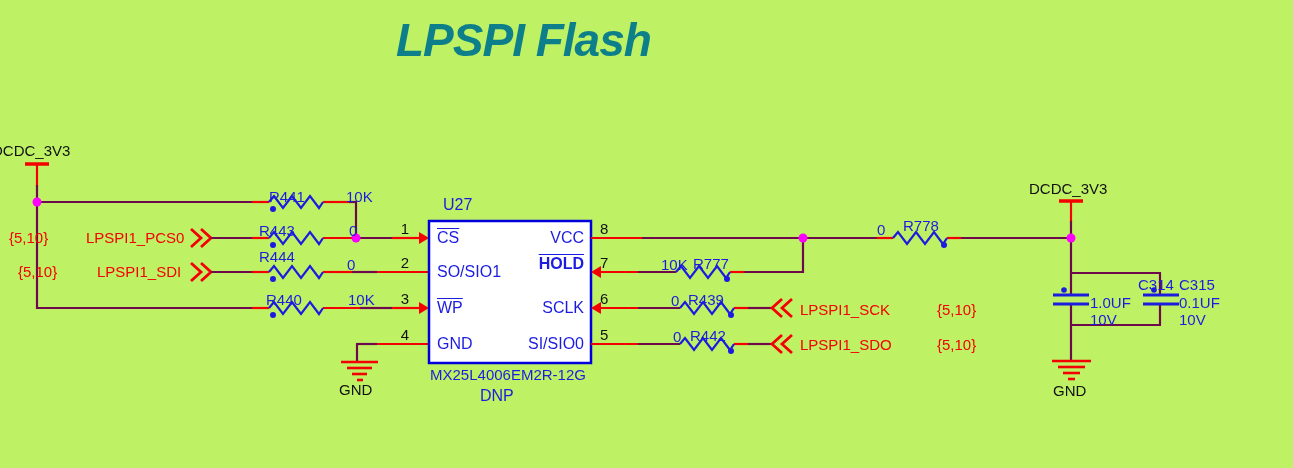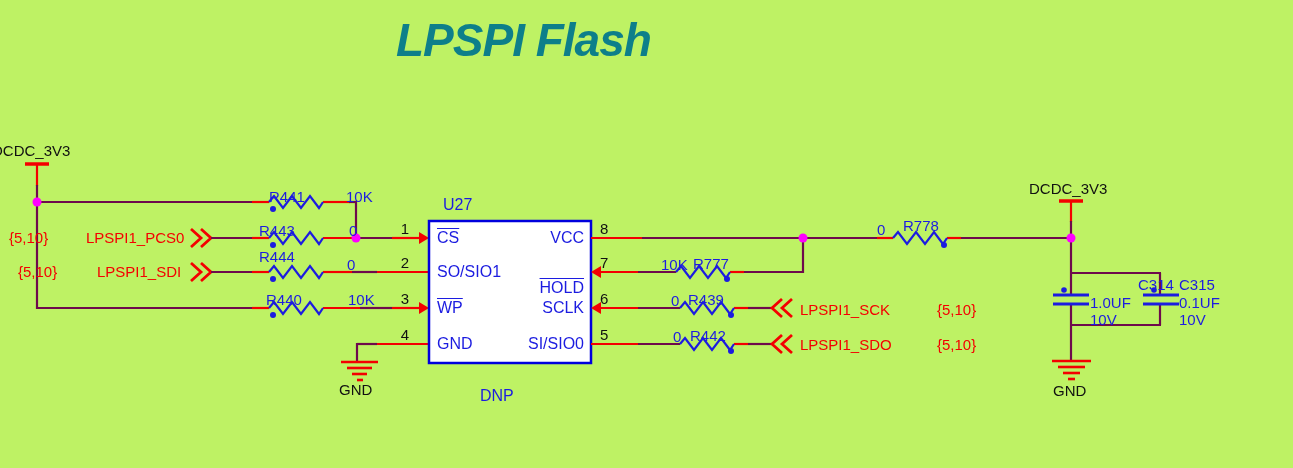--- a/index.html
+++ b/index.html
@@ -197,28 +197,29 @@
   </svg>
 
   <div id="title" class="t">LPSPI Flash</div>
 
   <div class="t blk s15" style="left:-8px;top:142px;">DCDC_3V3</div>
   <div class="t blk s15" style="left:1029px;top:180px;">DCDC_3V3</div>
   <div class="t blk s15" style="left:339px;top:381px;">GND</div>
   <div class="t blk s15" style="left:1053px;top:382px;">GND</div>
 
   <div class="t blue s16" style="left:443px;top:195px;">U27</div>
+  <div class="t blue s15 ctr" style="left:424px;top:366px;width:168px;">MX25L4006EM2R-12G</div>
   <div class="t blue s16" style="left:480px;top:386px;">DNP</div>
 
   <div class="t blue s16 ovl" style="left:437px;top:228px;">CS</div>
   <div class="t blue s16" style="left:437px;top:262px;">SO/SIO1</div>
   <div class="t blue s16 ovl" style="left:437px;top:298px;">WP</div>
   <div class="t blue s16" style="left:437px;top:334px;">GND</div>
   <div class="t blue s16 rgt" style="left:500px;top:228px;width:84px;">VCC</div>
-  <div class="t blue s16 rgt ovl" style="left:500px;top:278px;width:84px;">HOLD</div>
+  <div class="t blue s16 rgt ovl" style="left:500px;top:254px;width:84px;font-weight:bold;">HOLD</div>
   <div class="t blue s16 rgt" style="left:500px;top:298px;width:84px;">SCLK</div>
   <div class="t blue s16 rgt" style="left:500px;top:334px;width:84px;">SI/SIO0</div>
 
   <div class="t blk s15 ctr" style="left:398px;top:220px;width:14px;">1</div>
   <div class="t blk s15 ctr" style="left:398px;top:254px;width:14px;">2</div>
   <div class="t blk s15 ctr" style="left:398px;top:290px;width:14px;">3</div>
   <div class="t blk s15 ctr" style="left:398px;top:326px;width:14px;">4</div>
   <div class="t blk s15" style="left:600px;top:220px;">8</div>
   <div class="t blk s15" style="left:600px;top:254px;">7</div>
   <div class="t blk s15" style="left:600px;top:290px;">6</div>

